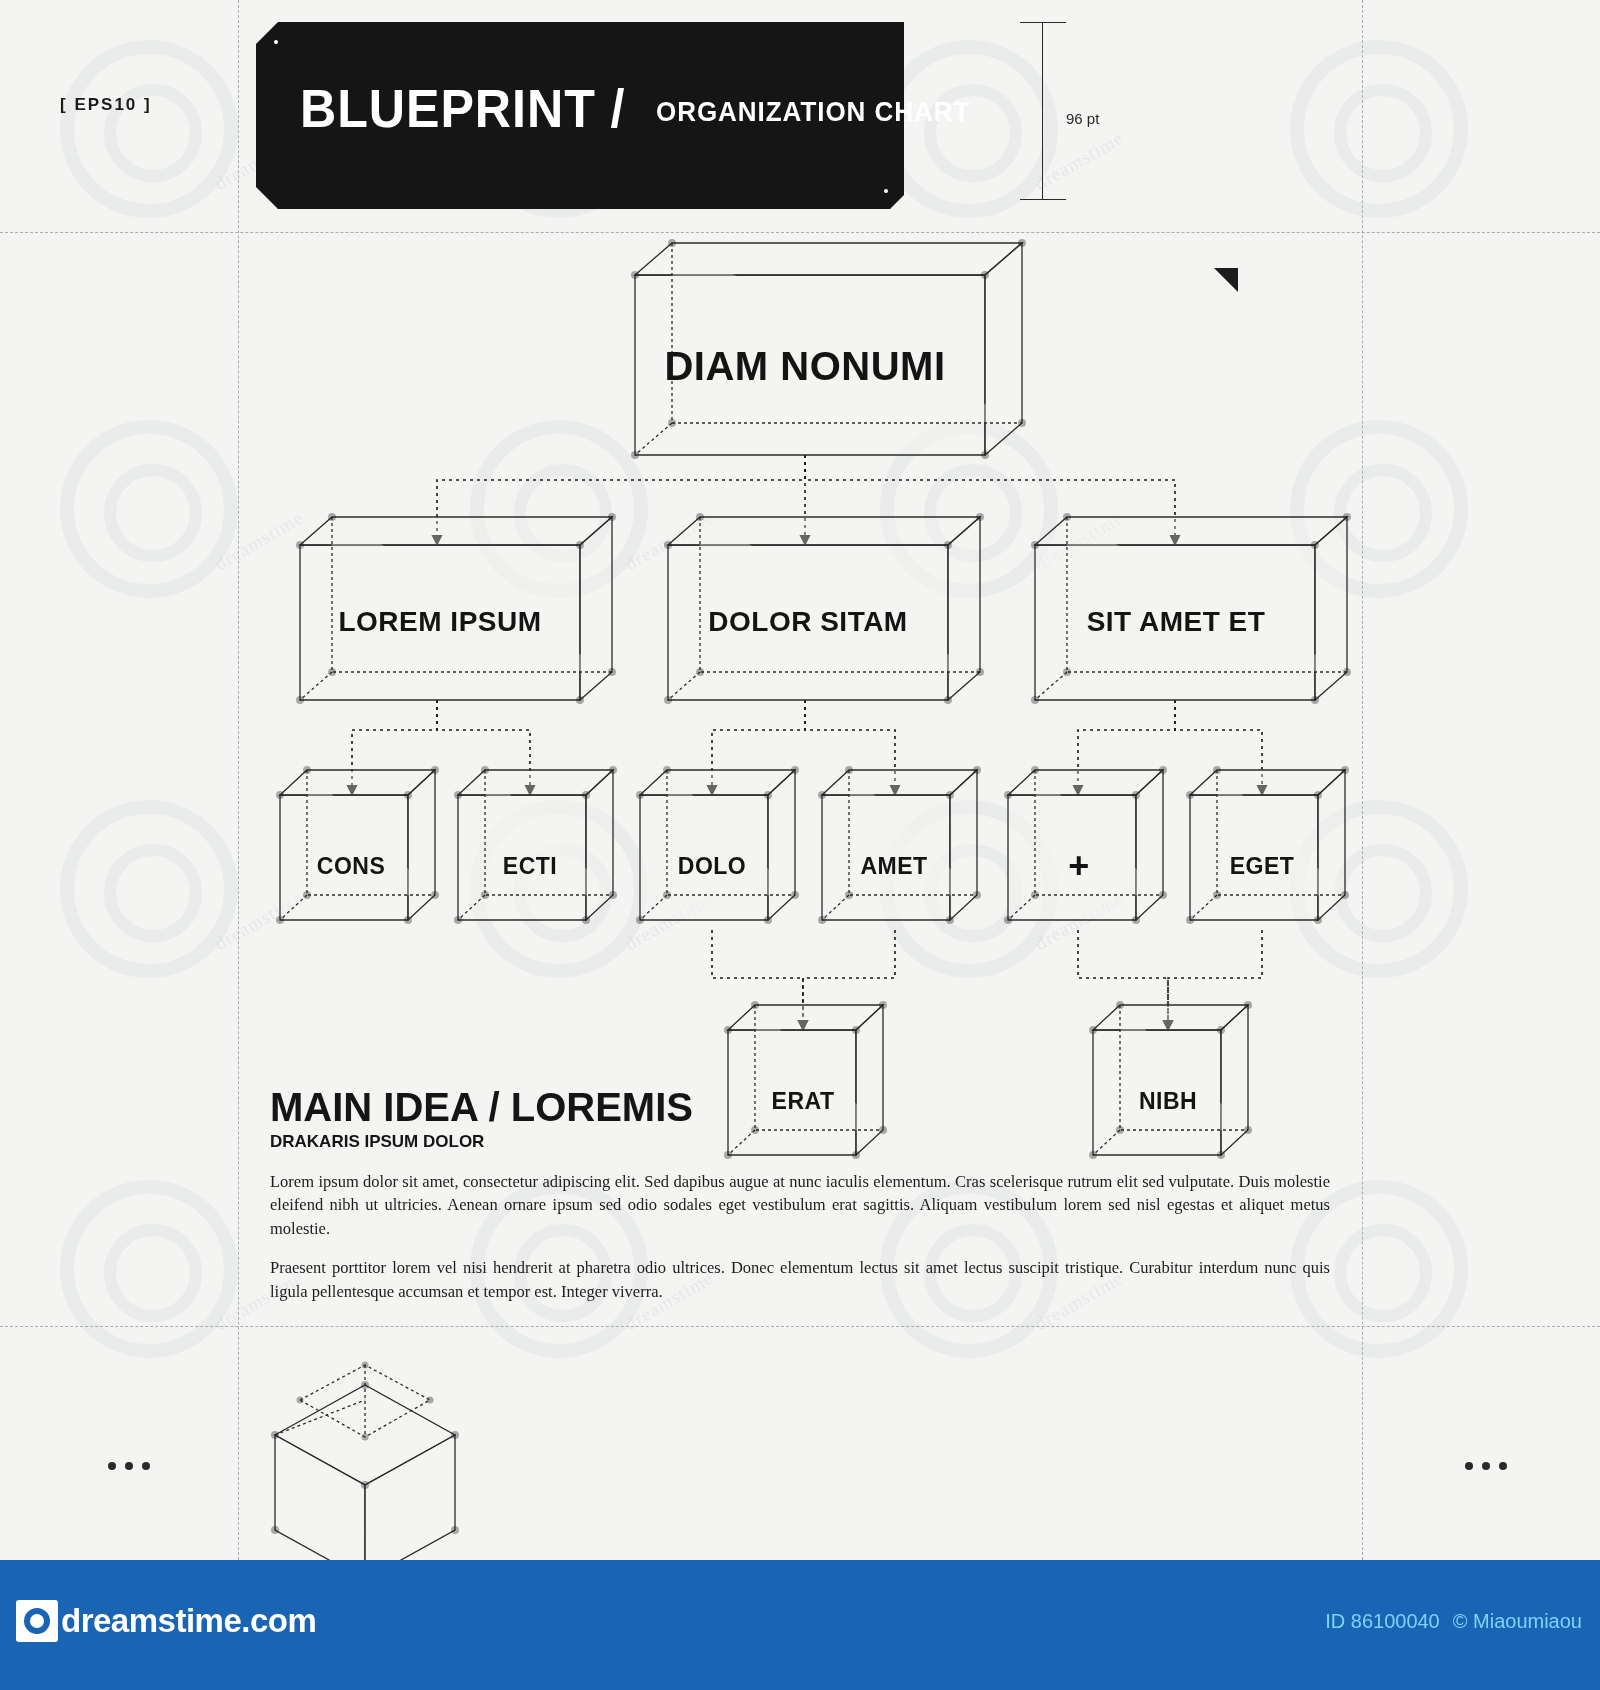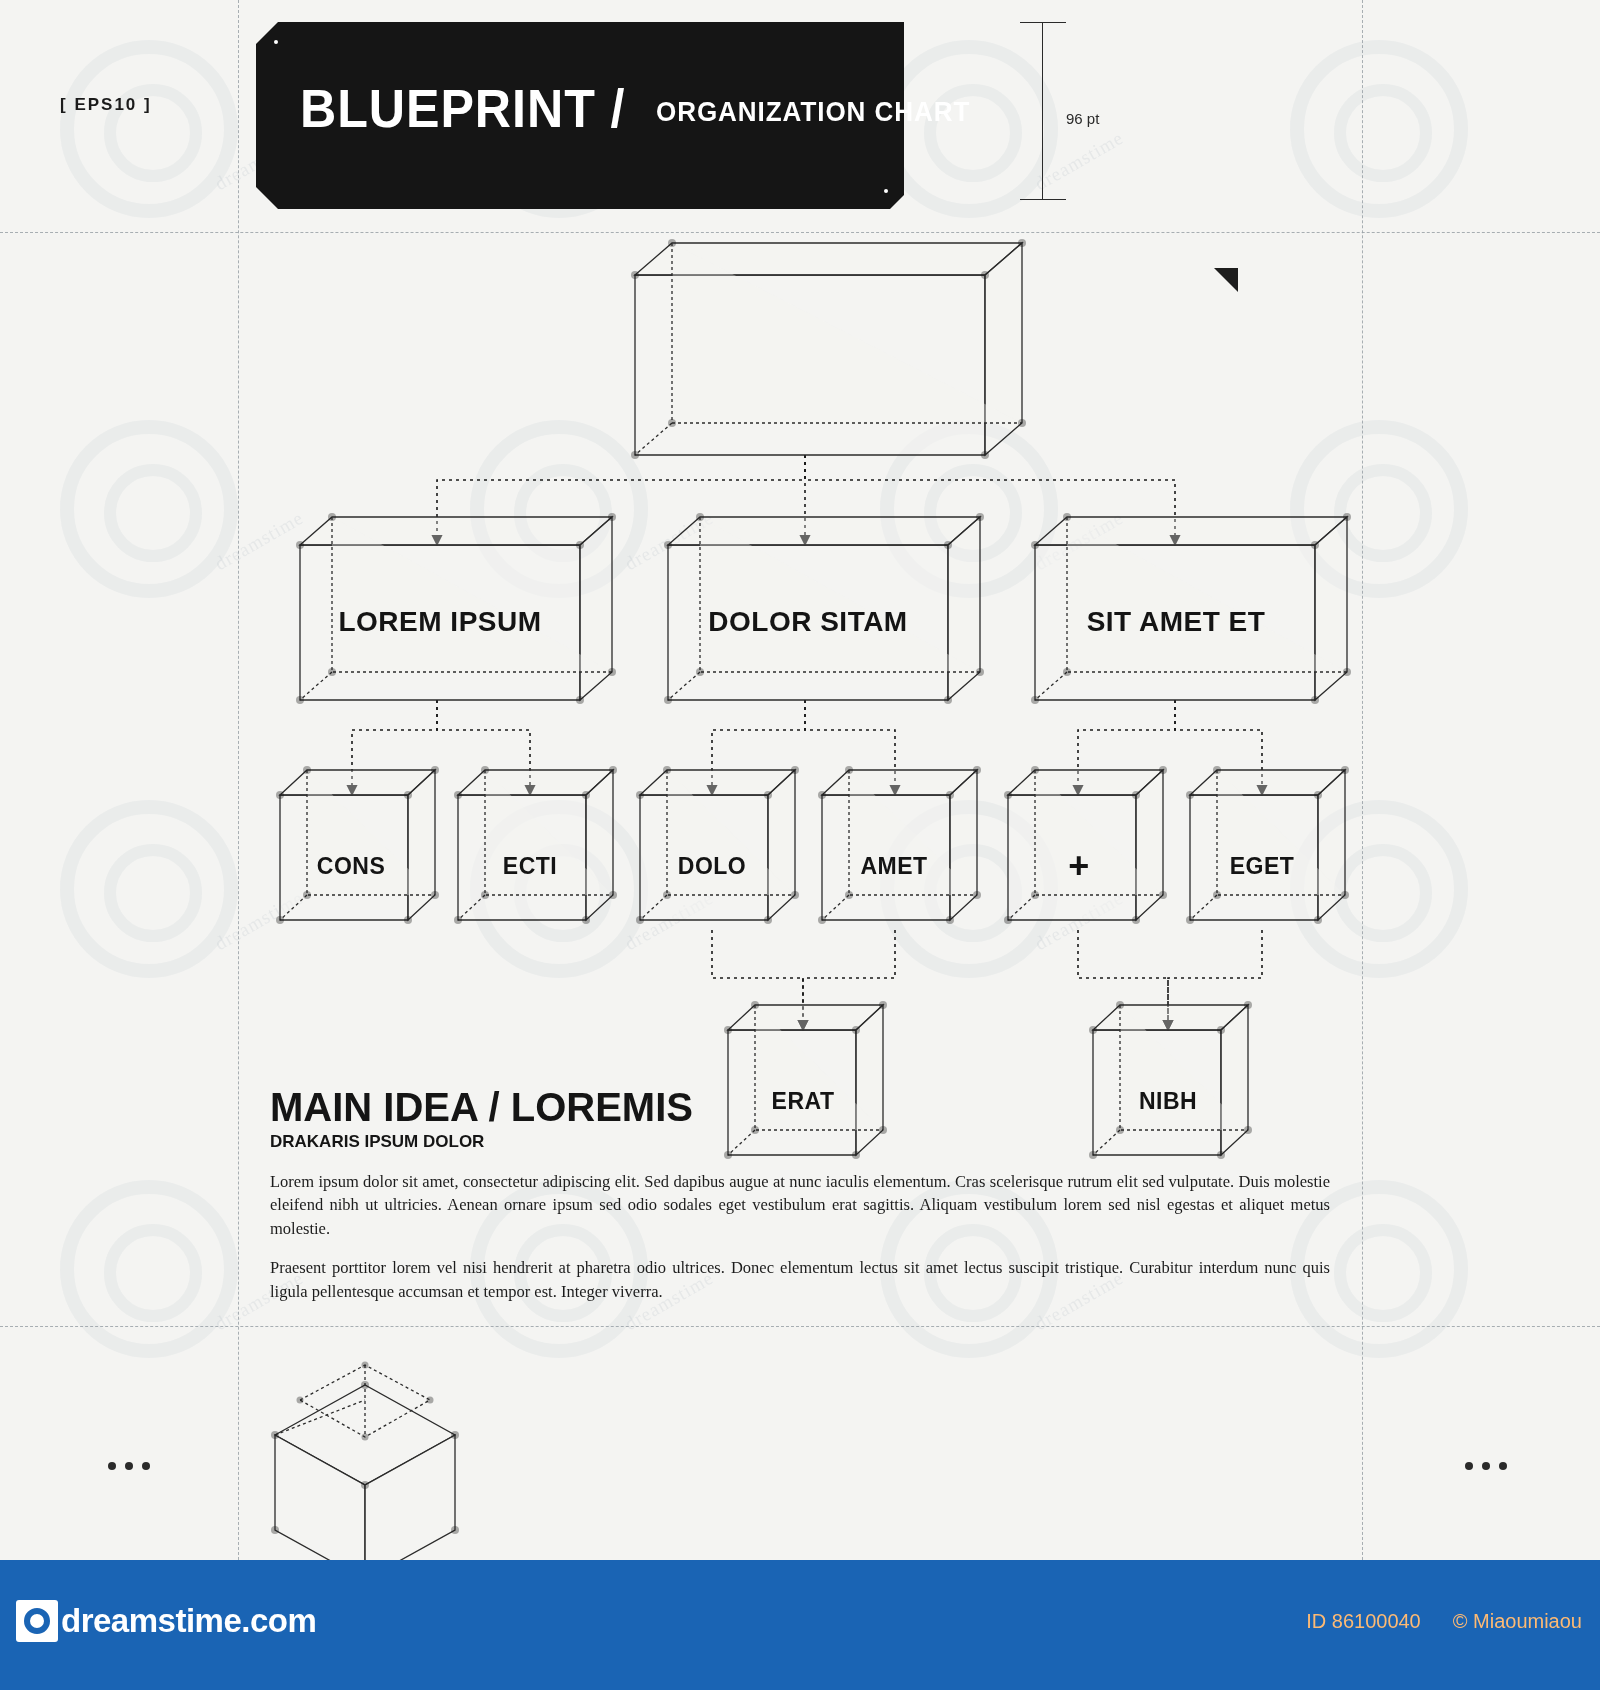--- a/index.html
+++ b/index.html
@@ -277,22 +277,22 @@
     color: #ffffff;
     font-size: 33px;
     font-weight: bold;
     letter-spacing: -0.5px;
     font-family: "Liberation Sans", sans-serif;
   }
   #footer-right {
     position: absolute;
     right: 18px; top: 50px;
     display: flex;
-    gap: 32px;
-    color: #fdba74;
+    gap: 13px;
+    color: #7dd3fc;
     font-size: 20px;
     font-family: "Liberation Sans", sans-serif;
   }
 </style>
 </head>
 <body>
 
 <div id="stage">
 
   <div id="sheet">
@@ -614,20 +614,21 @@
             <circle cx="365" cy="1580" r="4"></circle>
             <circle cx="300" cy="1400" r="3.5"></circle>
               <circle cx="430" cy="1400" r="3.5"></circle>
             <circle cx="365" cy="1365" r="3.5"></circle>
               <circle cx="365" cy="1437" r="3.5"></circle>
           </g>
         </g>
       </g>
     </svg>
 
+    <div class="node-label" style="left:805px; top:366px; font-size:40px;">DIAM NONUMI</div>
     <div class="node-label" style="left:440px; top:622px; font-size:28px;">LOREM IPSUM</div>
     <div class="node-label" style="left:808px; top:622px; font-size:28px;">DOLOR SITAM</div>
     <div class="node-label" style="left:1176px;top:622px; font-size:28px;">SIT AMET ET</div>
 
     <div class="node-label" style="left:351px; top:866px; font-size:23px;">CONS</div>
     <div class="node-label" style="left:530px; top:866px; font-size:23px;">ECTI</div>
     <div class="node-label" style="left:712px; top:866px; font-size:23px;">DOLO</div>
     <div class="node-label" style="left:894px; top:866px; font-size:23px;">AMET</div>
     <div class="node-label" style="left:1079px;top:866px; font-size:36px;">+</div>
     <div class="node-label" style="left:1262px;top:866px; font-size:23px;">EGET</div>

